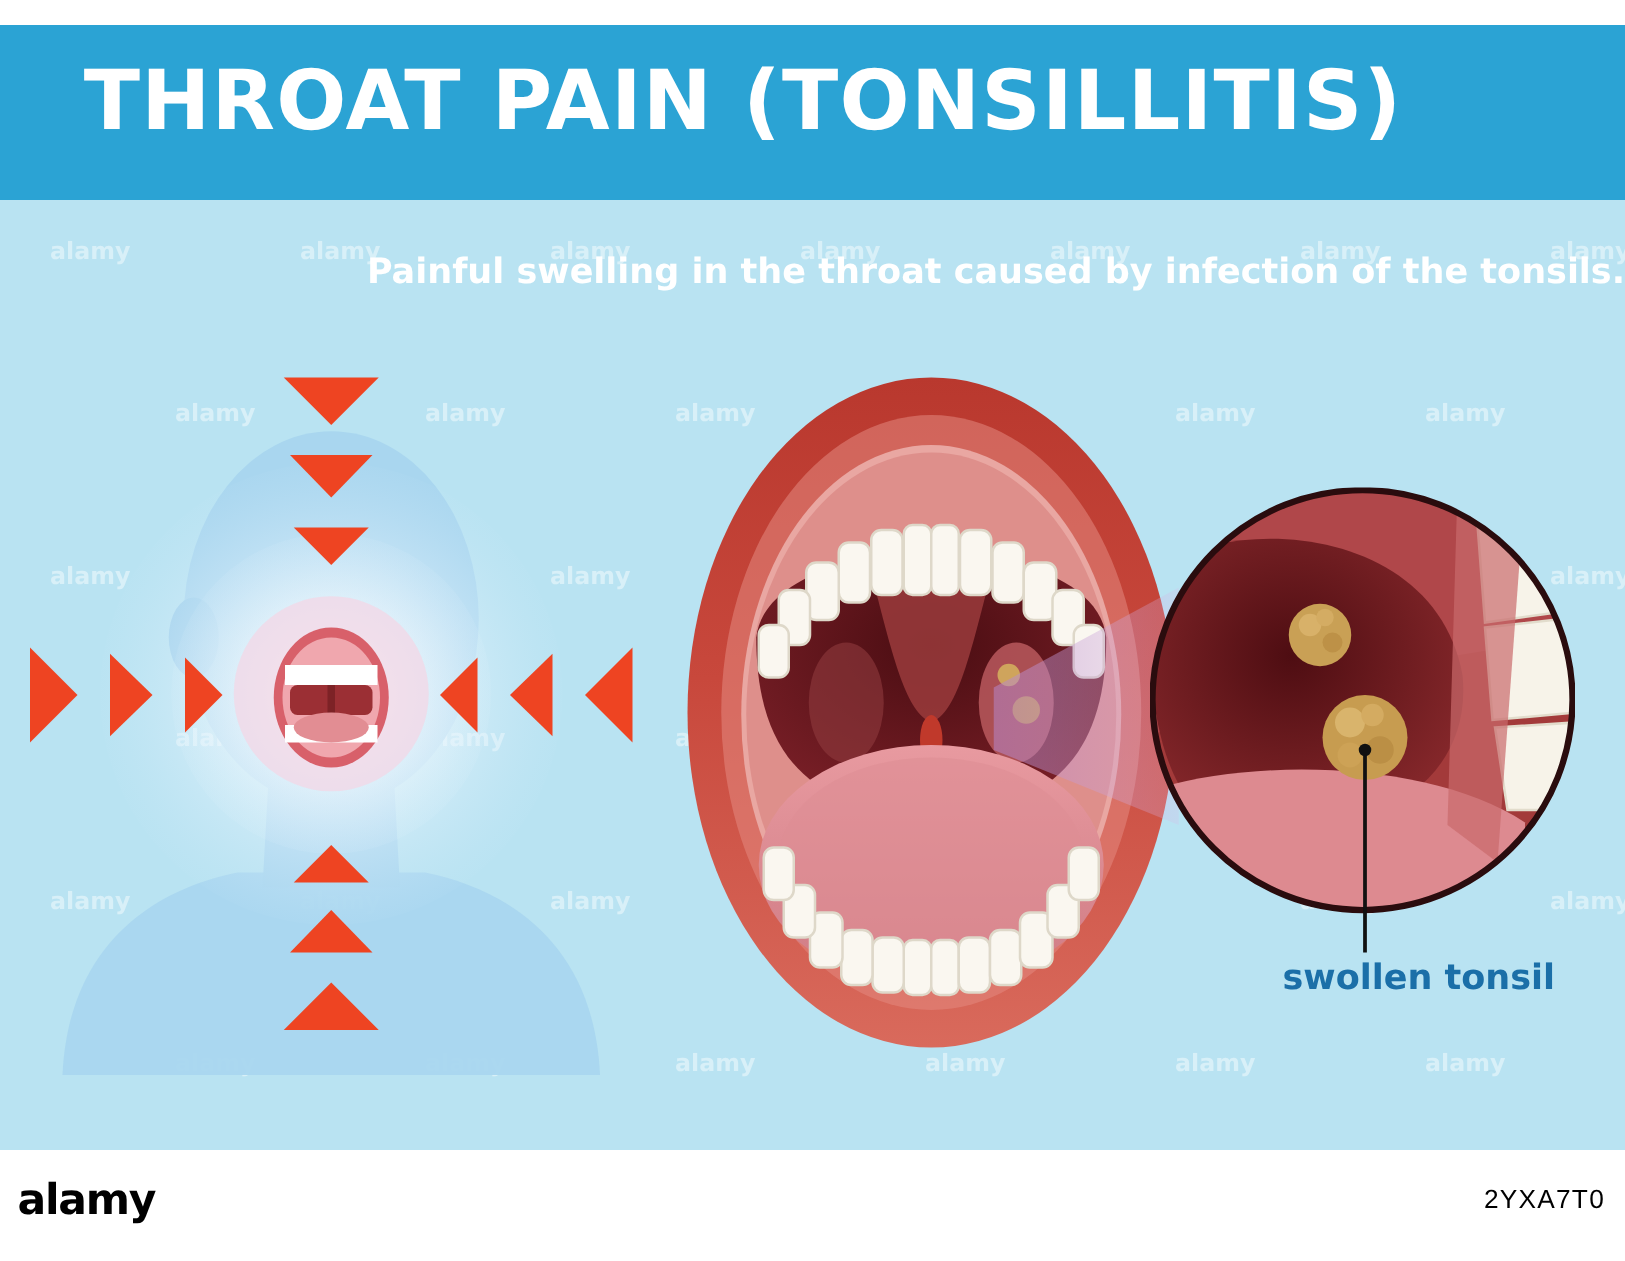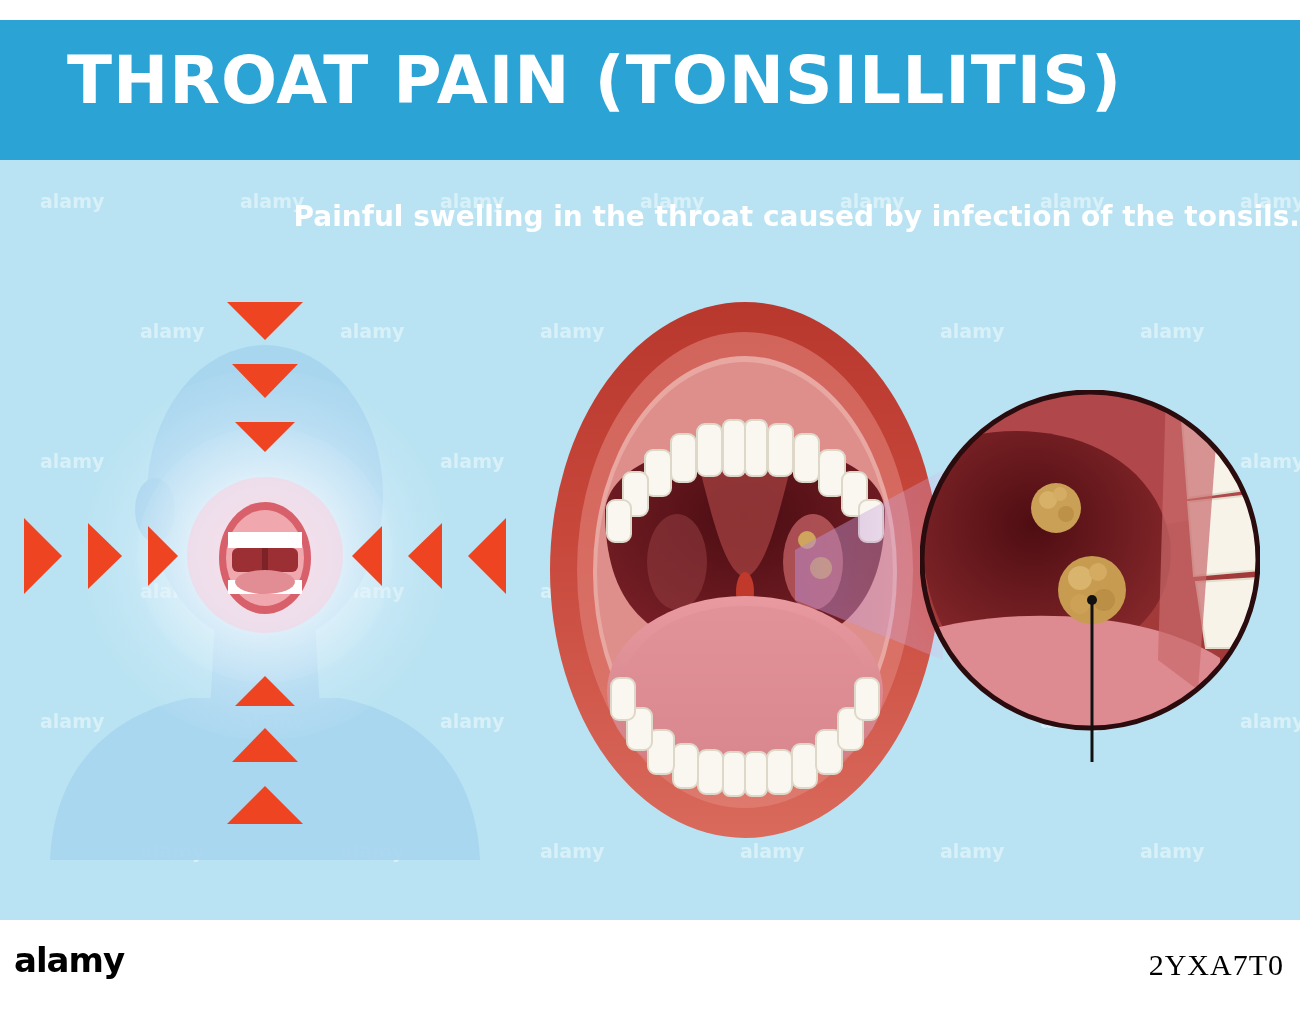--- a/index.html
+++ b/index.html
@@ -47,22 +47,22 @@
   }
   
   #footer{
     position:absolute;left:0;top:920px;width:1300px;height:89px;background:#ffffff;
   }
   #alamy-logo{
     position:absolute;left:14px;top:940px;color:#000;font-size:34px;font-weight:bold;
     font-family:"DejaVu Sans", sans-serif;letter-spacing:-1px;
   }
   #image-id{
-    position:absolute;right:16px;top:948px;color:#000;font-size:30px;
-    font-family:Liberation Serif, serif;letter-spacing:1px;margin-left:13px;
+    position:absolute;right:16px;top:948px;color:#000;font-size:21px;
+    font-family:Liberation Sans, sans-serif;letter-spacing:1px;margin-left:13px;
   }
   #top-strip{position:absolute;left:0;top:0;width:1300px;height:20px;background:#fff;}
 </style>
 </head>
 <body>
 
 <div id="top-strip"></div>
 
 <div id="infographic">
 
@@ -293,18 +293,19 @@
           <circle cx="160" cy="214" r="10" fill="#cda256"></circle>
         </g>
       </g>
       <circle cx="170" cy="170" r="168" fill="none" stroke="#2a0c0e" stroke-width="5"></circle>
 
       <line x1="172" y1="212" x2="172" y2="372" stroke="#111" stroke-width="3"></line>
       <circle cx="172" cy="210" r="5" fill="#111"></circle>
     </svg>
   </div>
 
+  <div id="tonsil-label">swollen tonsil</div>
 
 </div>
 
 <div id="footer"></div>
 <div id="alamy-logo">alamy</div>
 <div id="image-id">2YXA7T0</div>
 
 </body></html>

